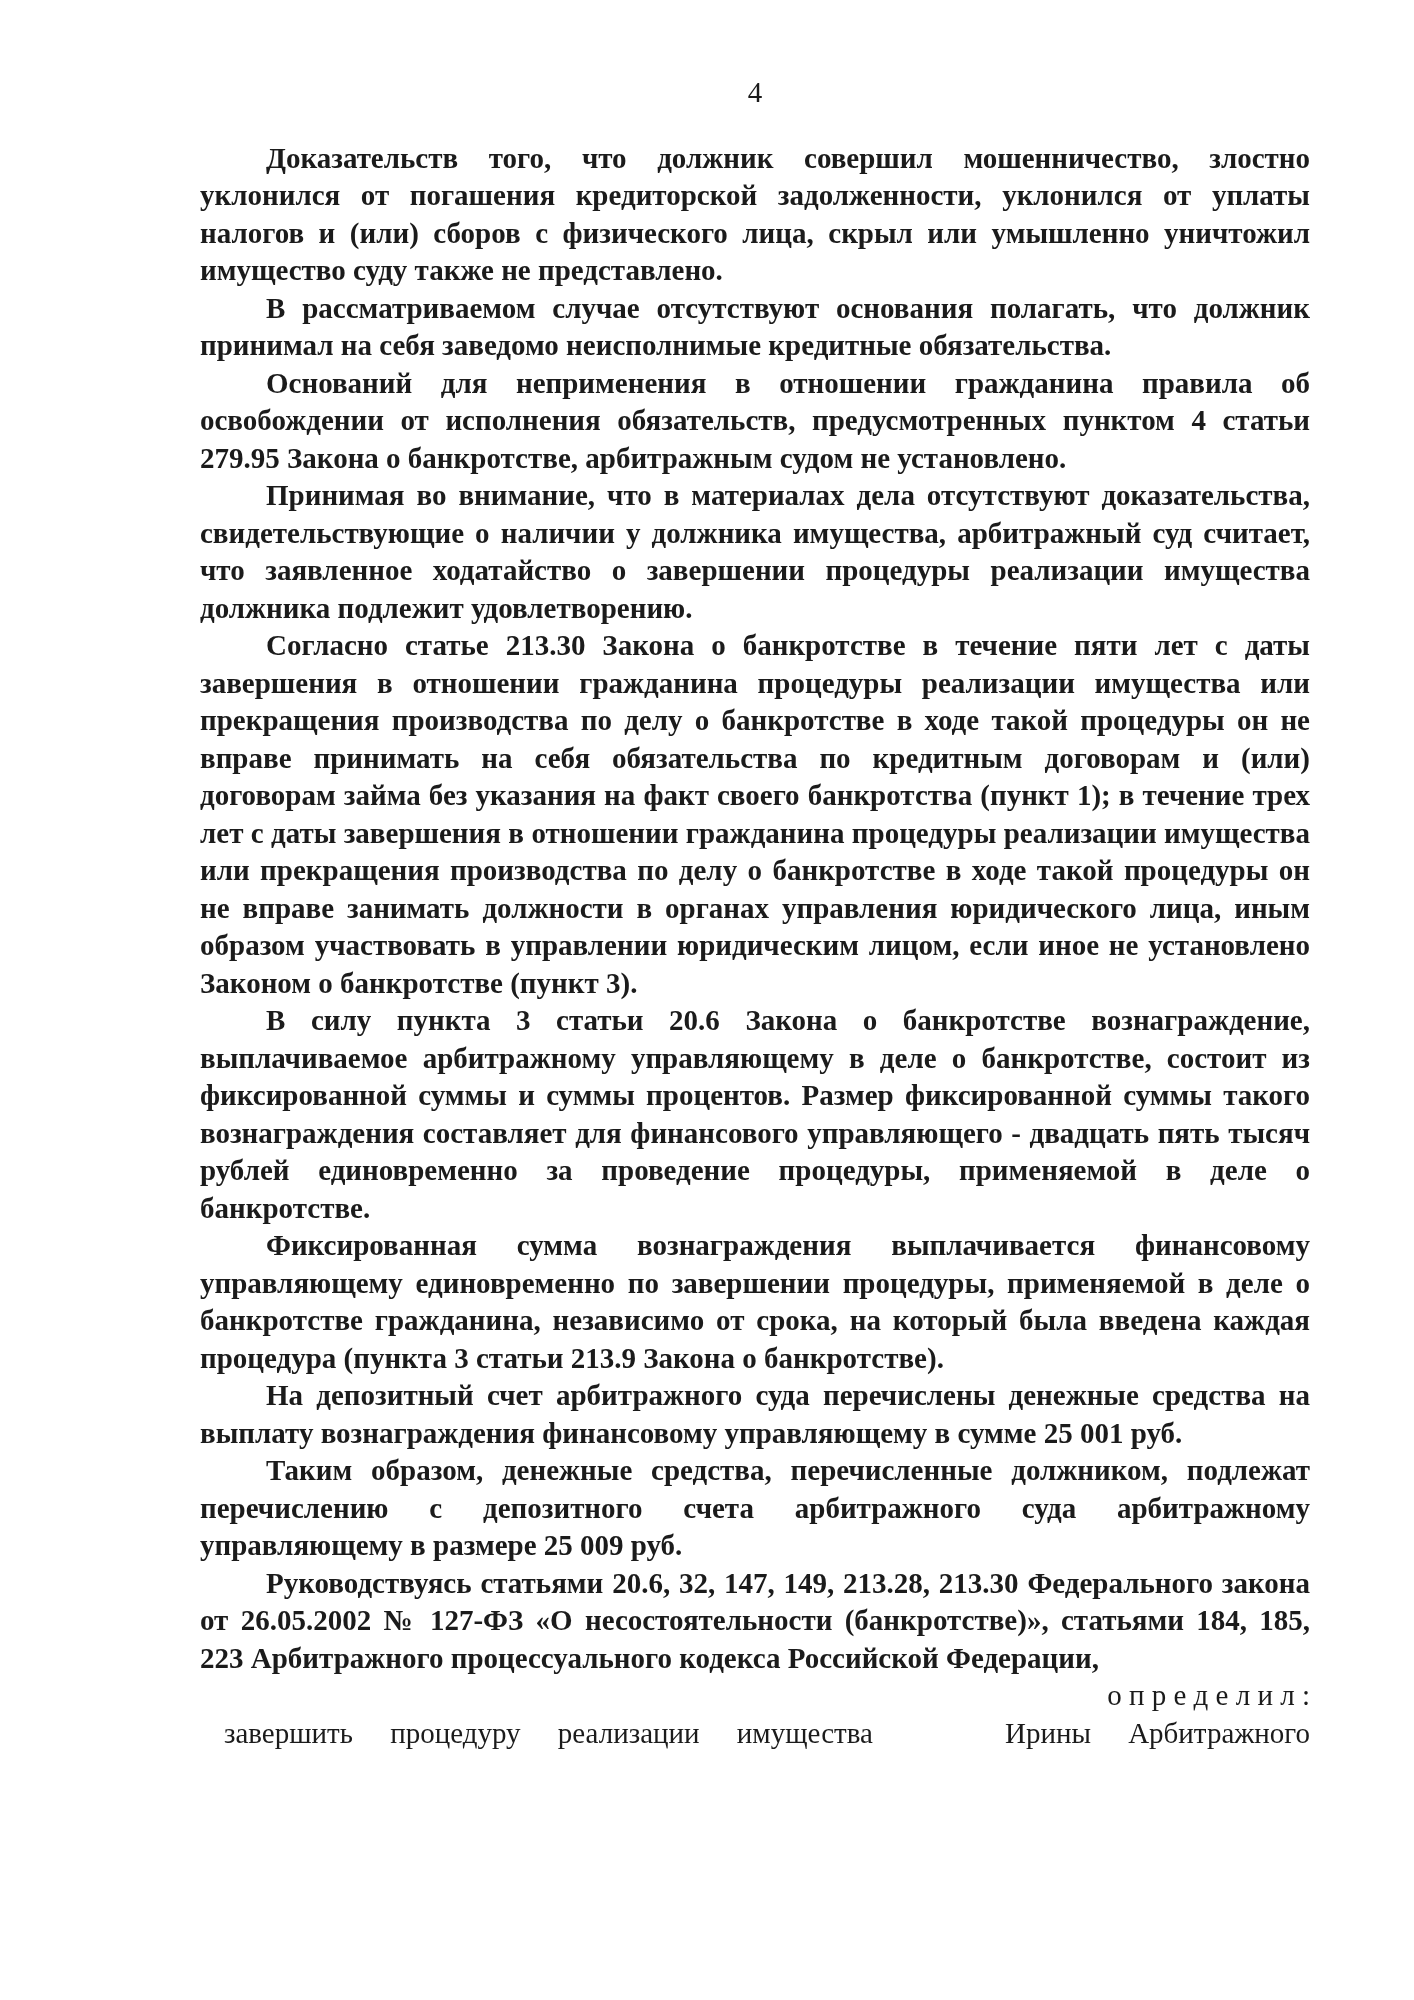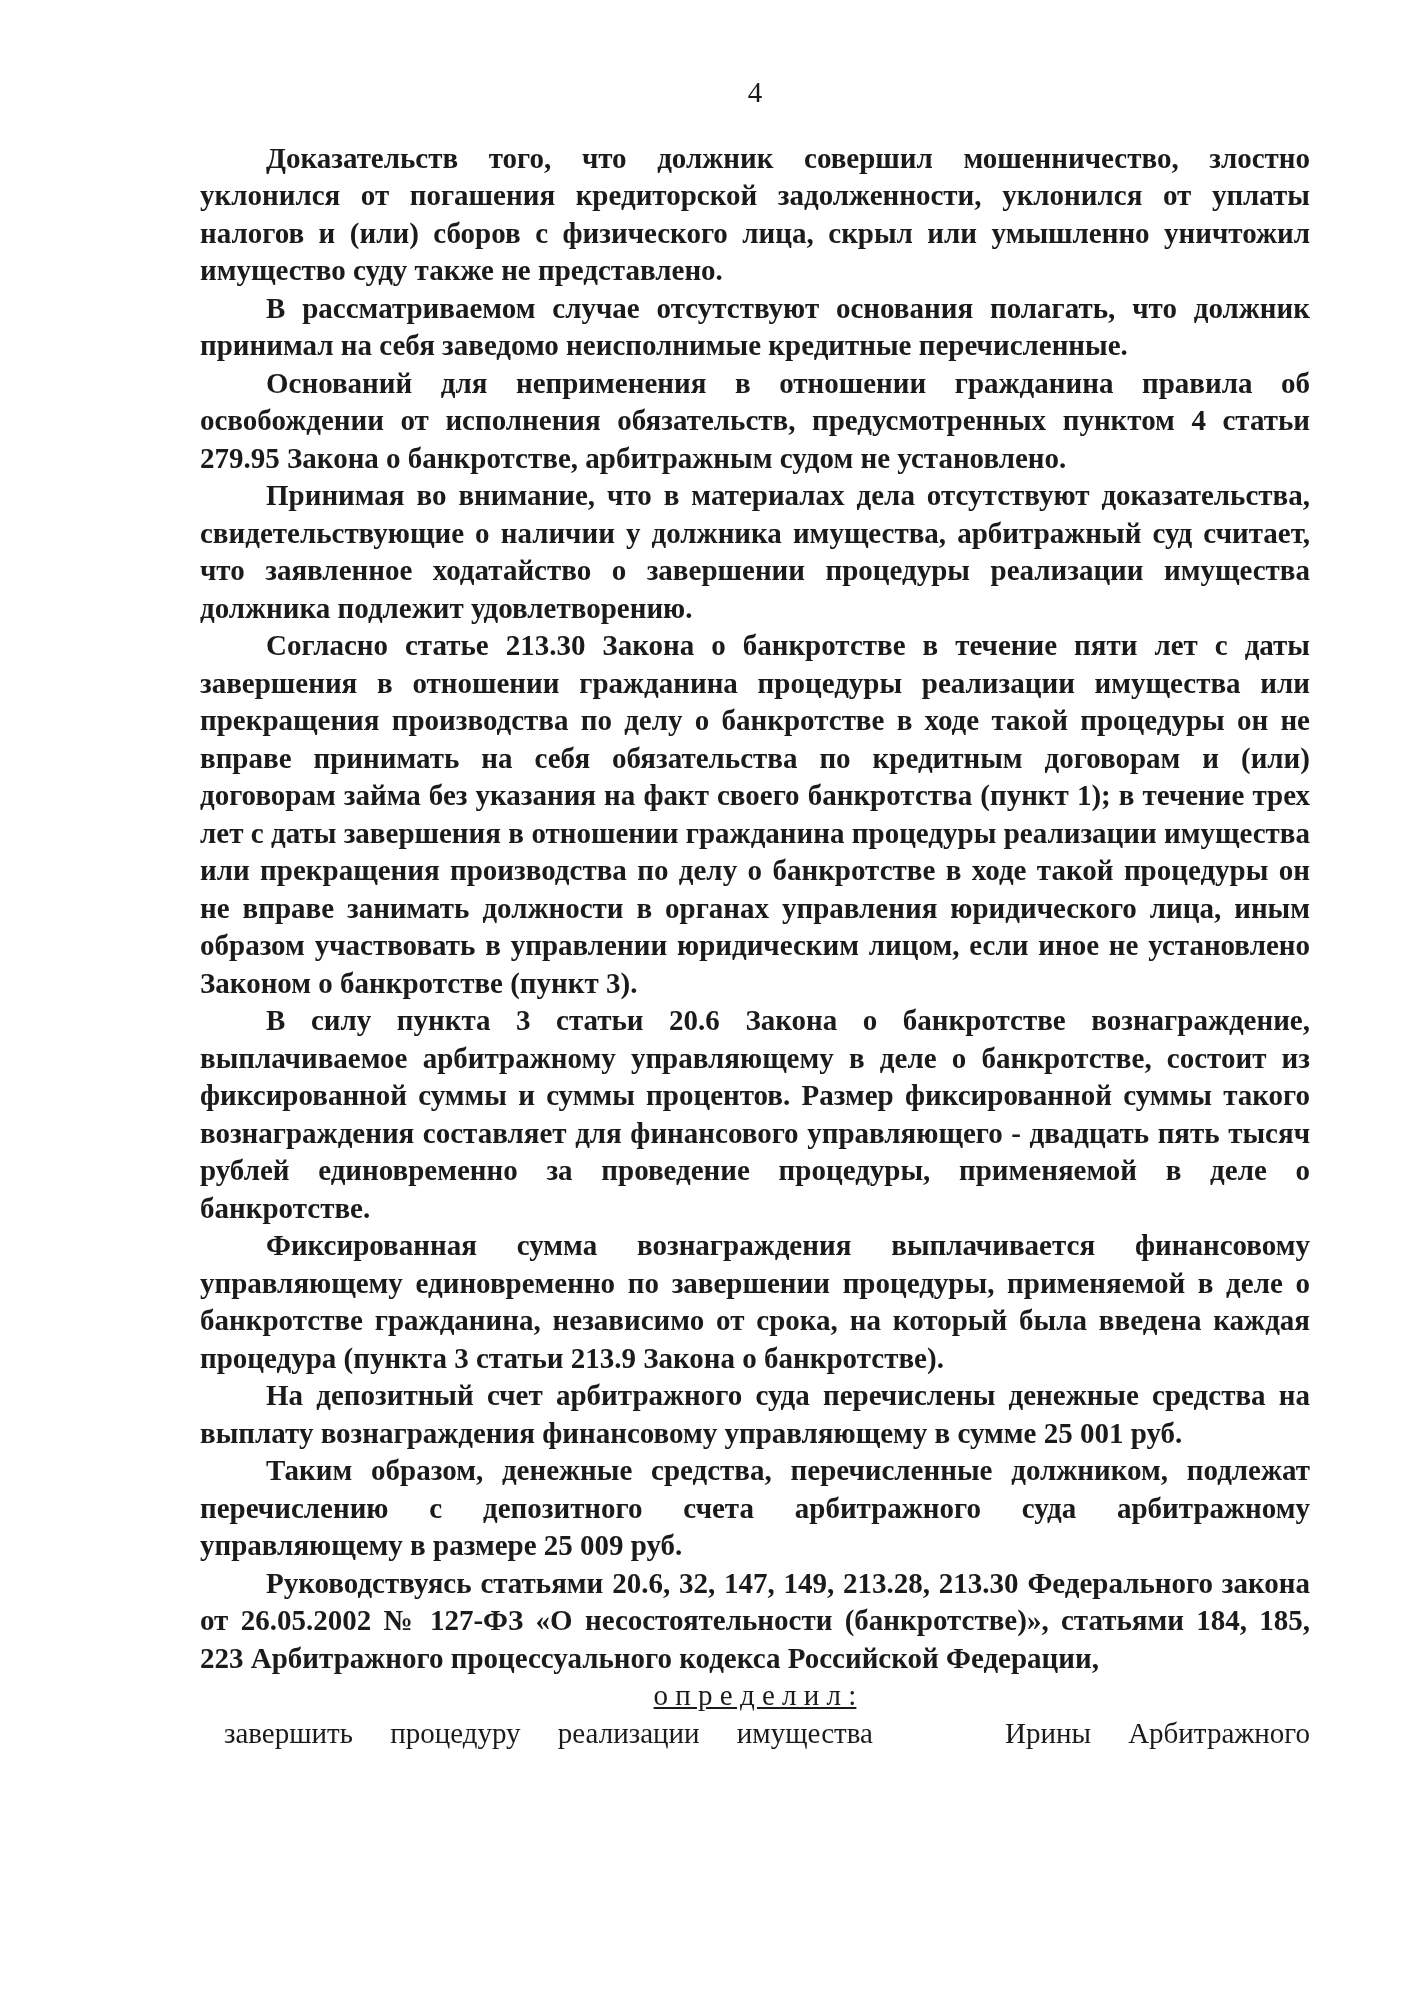--- a/index.html
+++ b/index.html
@@ -29,40 +29,39 @@
       margin: 0 0 28px 0;
     }
     p.para {
       margin: 0;
       text-align: justify;
       text-indent: 66px;
       font-weight: bold;
     }
     .resolution {
       margin: 0;
-      text-align: center;
-      text-decoration: underline;
+      text-align: right;
     }
     .final-line {
       display: flex;
       justify-content: space-between;
       word-spacing: 30px;
       white-space: nowrap;
       margin-left: 24px;
     }
   </style>
 </head>
 <body>
 
 <div class="page">
   <div class="content">
     <div class="page-number">4</div>
 
     <p class="para">Доказательств того, что должник совершил мошенничество, злостно уклонился от погашения кредиторской задолженности, уклонился от уплаты налогов и (или) сборов с физического лица, скрыл или умышленно уничтожил имущество суду также не представлено.</p>
-    <p class="para">В рассматриваемом случае отсутствуют основания полагать, что должник принимал на себя заведомо неисполнимые кредитные перечисленные.</p>
+    <p class="para">В рассматриваемом случае отсутствуют основания полагать, что должник принимал на себя заведомо неисполнимые кредитные обязательства.</p>
     <p class="para">Оснований для неприменения в отношении гражданина правила об освобождении от исполнения обязательств, предусмотренных пунктом 4 статьи 279.95 Закона о банкротстве, арбитражным судом не установлено.</p>
     <p class="para">Принимая во внимание, что в материалах дела отсутствуют доказательства, свидетельствующие о наличии у должника имущества, арбитражный суд считает, что заявленное ходатайство о завершении процедуры реализации имущества должника подлежит удовлетворению.</p>
     <p class="para">Согласно статье 213.30 Закона о банкротстве в течение пяти лет с даты завершения в отношении гражданина процедуры реализации имущества или прекращения производства по делу о банкротстве в ходе такой процедуры он не вправе принимать на себя обязательства по кредитным договорам и (или) договорам займа без указания на факт своего банкротства (пункт 1); в течение трех лет с даты завершения в отношении гражданина процедуры реализации имущества или прекращения производства по делу о банкротстве в ходе такой процедуры он не вправе занимать должности в органах управления юридического лица, иным образом участвовать в управлении юридическим лицом, если иное не установлено Законом о банкротстве (пункт 3).</p>
     <p class="para">В силу пункта 3 статьи 20.6 Закона о банкротстве вознаграждение, выплачиваемое арбитражному управляющему в деле о банкротстве, состоит из фиксированной суммы и суммы процентов. Размер фиксированной суммы такого вознаграждения составляет для финансового управляющего - двадцать пять тысяч рублей единовременно за проведение процедуры, применяемой в деле о банкротстве.</p>
     <p class="para">Фиксированная сумма вознаграждения выплачивается финансовому управляющему единовременно по завершении процедуры, применяемой в деле о банкротстве гражданина, независимо от срока, на который была введена каждая процедура (пункта 3 статьи 213.9 Закона о банкротстве).</p>
     <p class="para">На депозитный счет арбитражного суда перечислены денежные средства на выплату вознаграждения финансовому управляющему в сумме 25 001 руб.</p>
     <p class="para">Таким образом, денежные средства, перечисленные должником, подлежат перечислению с депозитного счета арбитражного суда арбитражному управляющему в размере 25 009 руб.</p>
     <p class="para">Руководствуясь статьями 20.6, 32, 147, 149, 213.28, 213.30 Федерального закона от 26.05.2002 № 127-ФЗ «О несостоятельности (банкротстве)», статьями 184, 185, 223 Арбитражного процессуального кодекса Российской Федерации,</p>
 
     <p class="resolution">о п р е д е л и л :</p>

